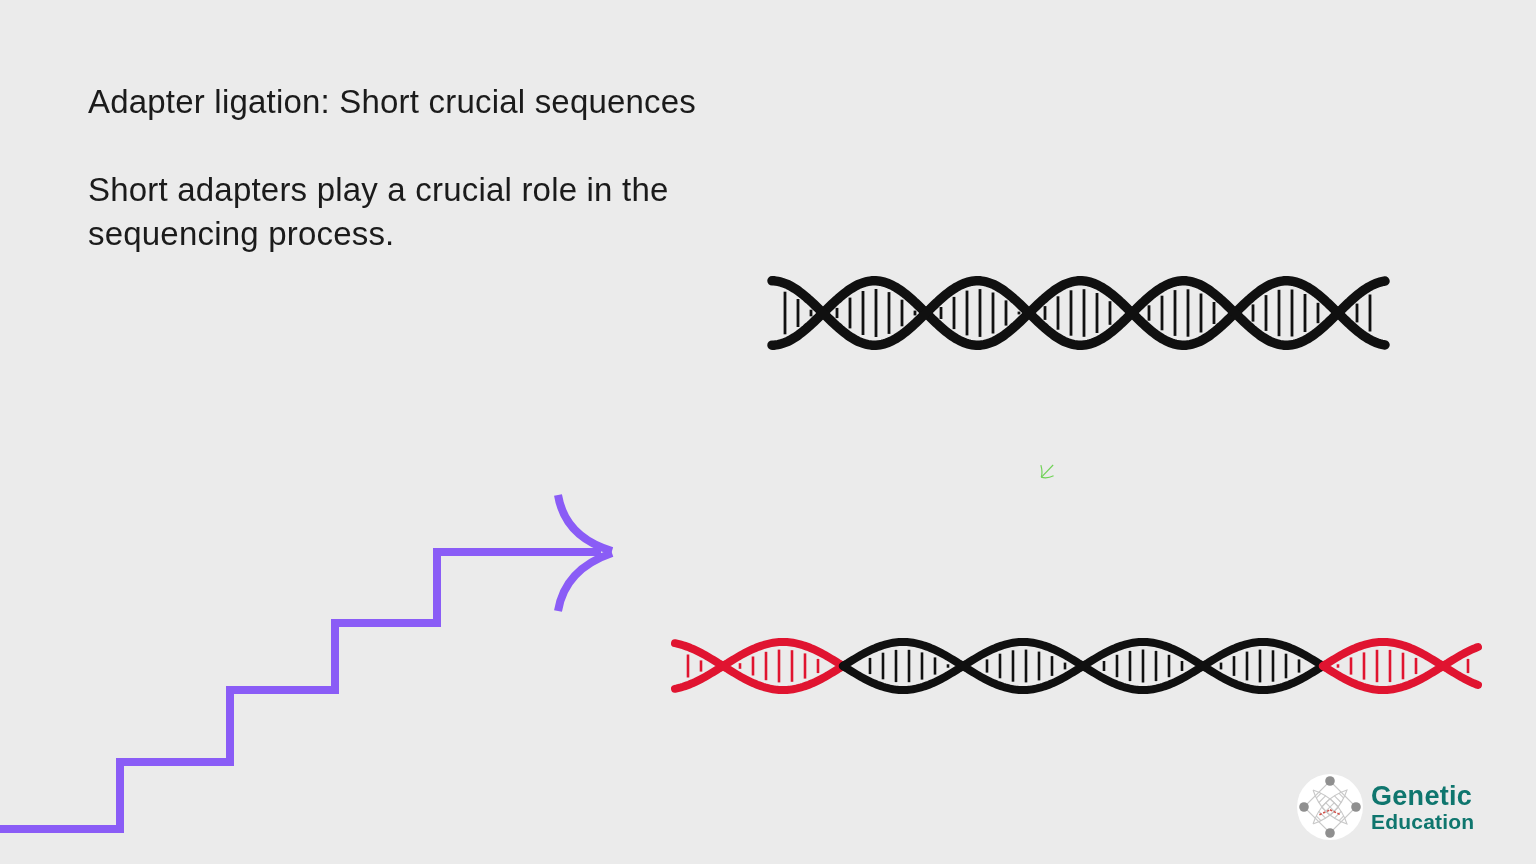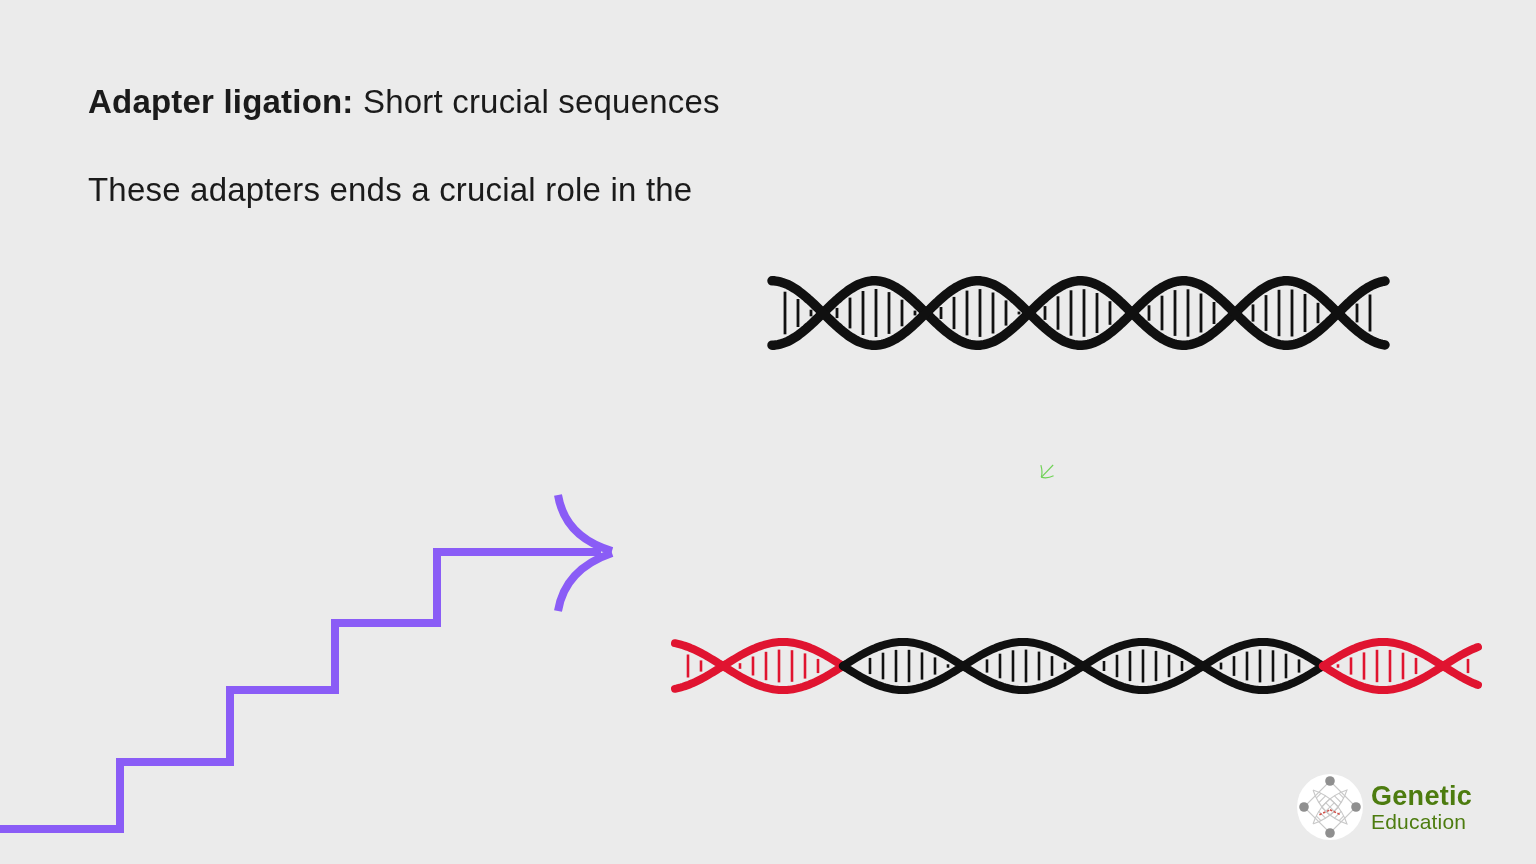--- a/index.html
+++ b/index.html
@@ -13,31 +13,31 @@
   .abs { position: absolute; }
   #description {
     left: 88px; top: 80px;
     width: 780px;
     font-size: 33px;
     line-height: 44px;
     color: #1B1B1B;
     white-space: pre-wrap;
     letter-spacing: 0.2px;
   }
-  #description strong { font-weight: bold; text-align: center; }
+  #description strong { font-weight: normal; text-align: center; }
   svg { overflow: visible; display: block; }
   #logo-wrap { left: 1295px; top: 772px; width: 230px; height: 72px; }
-  #logo-text { position: absolute; left: 76px; top: 10px; color: #4d7c0f; }
+  #logo-text { position: absolute; left: 76px; top: 10px; color: #0f766e; }
   #logo-title { font-size: 27px; font-weight: 600; line-height: 28px; letter-spacing: 0.3px; }
-  #logo-subtitle { font-size: 21px; font-weight: 400; line-height: 24px; letter-spacing: 0.2px; }
+  #logo-subtitle { font-size: 21px; font-weight: 700; line-height: 24px; letter-spacing: 0.2px; }
 </style>
 </head>
 <body style="background: rgb(235, 235, 235);">
 
-<p id="description" class="abs"><strong>Adapter ligation:</strong><span> Short crucial sequences</span><br><br><span>These adapters ends a crucial role in the</span><br></p>
+<p id="description" class="abs"><strong>Adapter ligation:</strong><span> Short crucial sequences</span><br><br><span>Short adapters play a crucial role in the</span><br><span>sequencing process.</span></p>
 
 <svg id="helix-top" class="abs" style="left:772px; top:276px;" width="613" height="74" viewBox="0 0 613 74">
     <line x1="13" x2="13" y1="15.7" y2="58.3" stroke="#101010" stroke-width="2.8"></line>
     <line x1="26" x2="26" y1="23.0" y2="51.0" stroke="#101010" stroke-width="2.8"></line>
     <line x1="39" x2="39" y1="33.7" y2="40.3" stroke="#101010" stroke-width="2.8"></line>
     <line x1="65" x2="65" y1="31.9" y2="42.1" stroke="#101010" stroke-width="2.8"></line>
     <line x1="78" x2="78" y1="21.6" y2="52.4" stroke="#101010" stroke-width="2.8"></line>
     <line x1="91" x2="91" y1="15.0" y2="59.0" stroke="#101010" stroke-width="2.8"></line>
     <line x1="104" x2="104" y1="13.0" y2="61.0" stroke="#101010" stroke-width="2.8"></line>
     <line x1="117" x2="117" y1="16.1" y2="57.9" stroke="#101010" stroke-width="2.8"></line>

